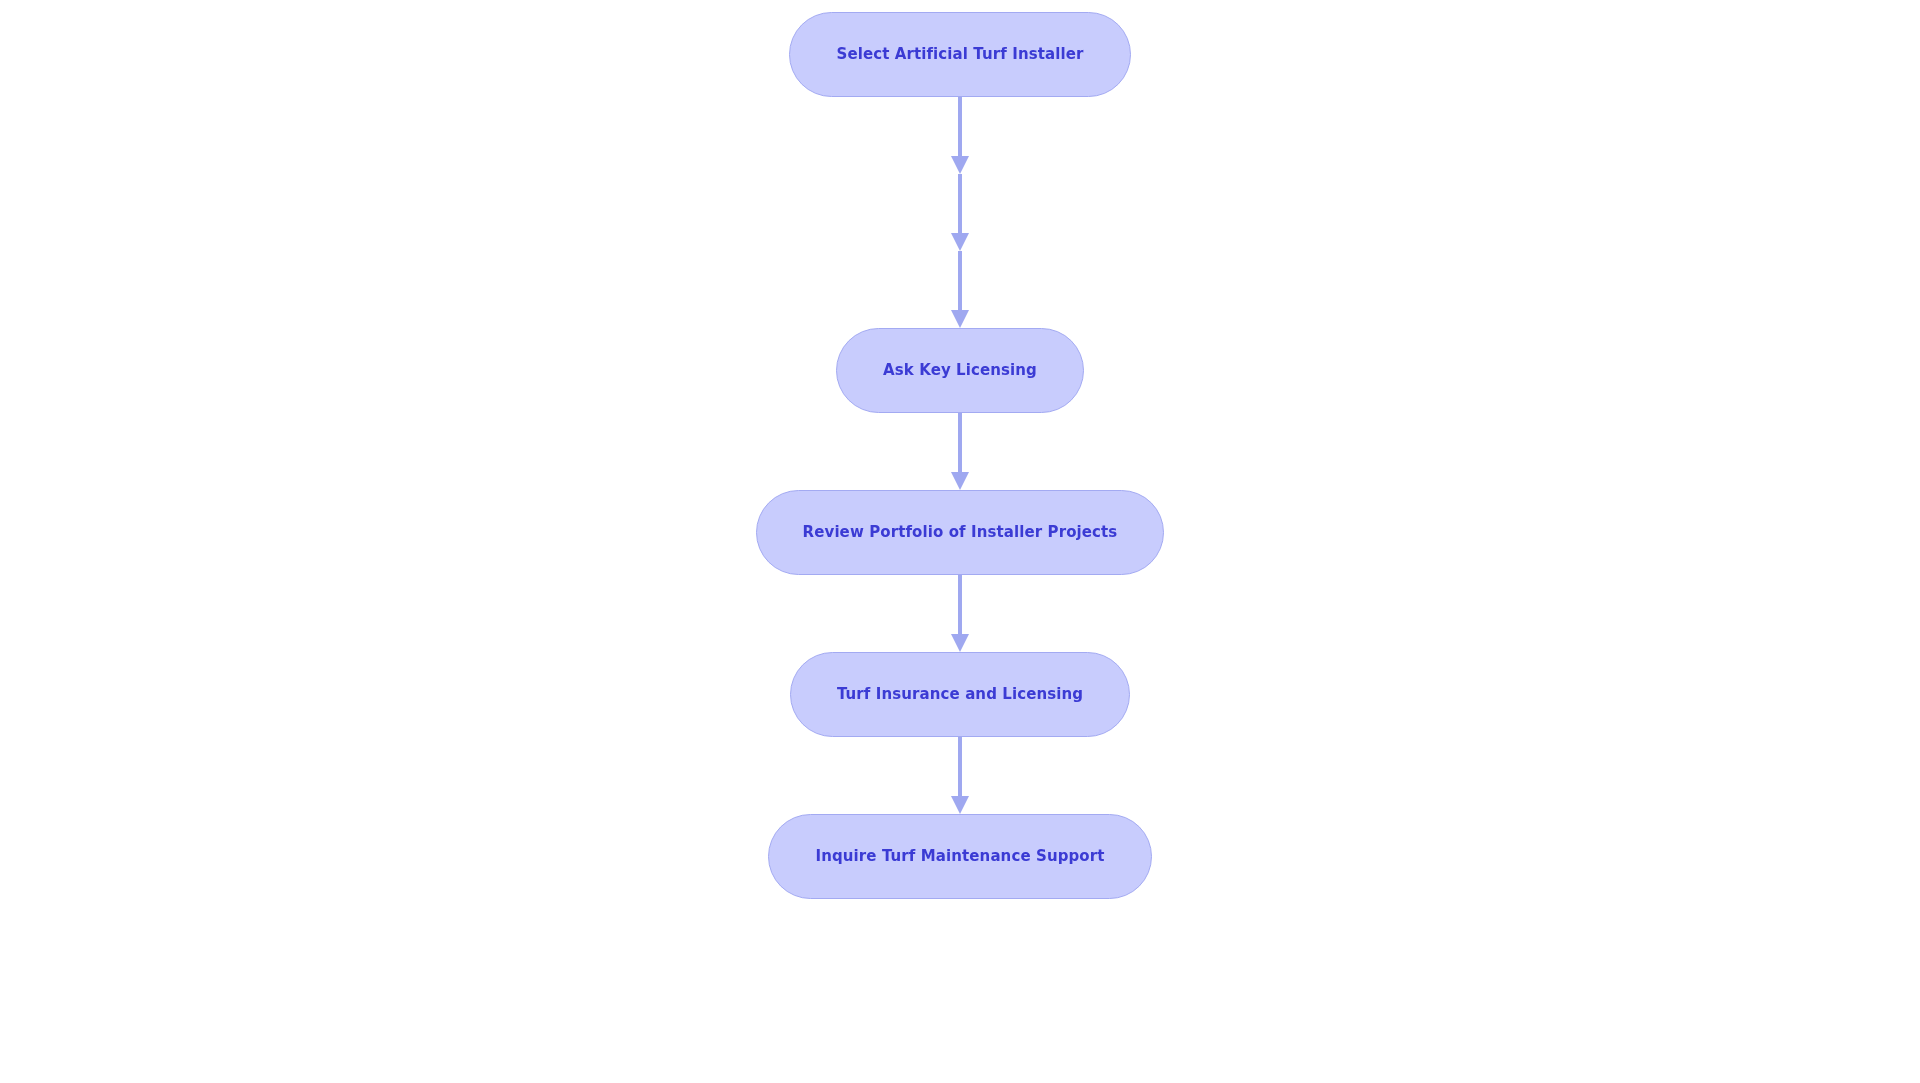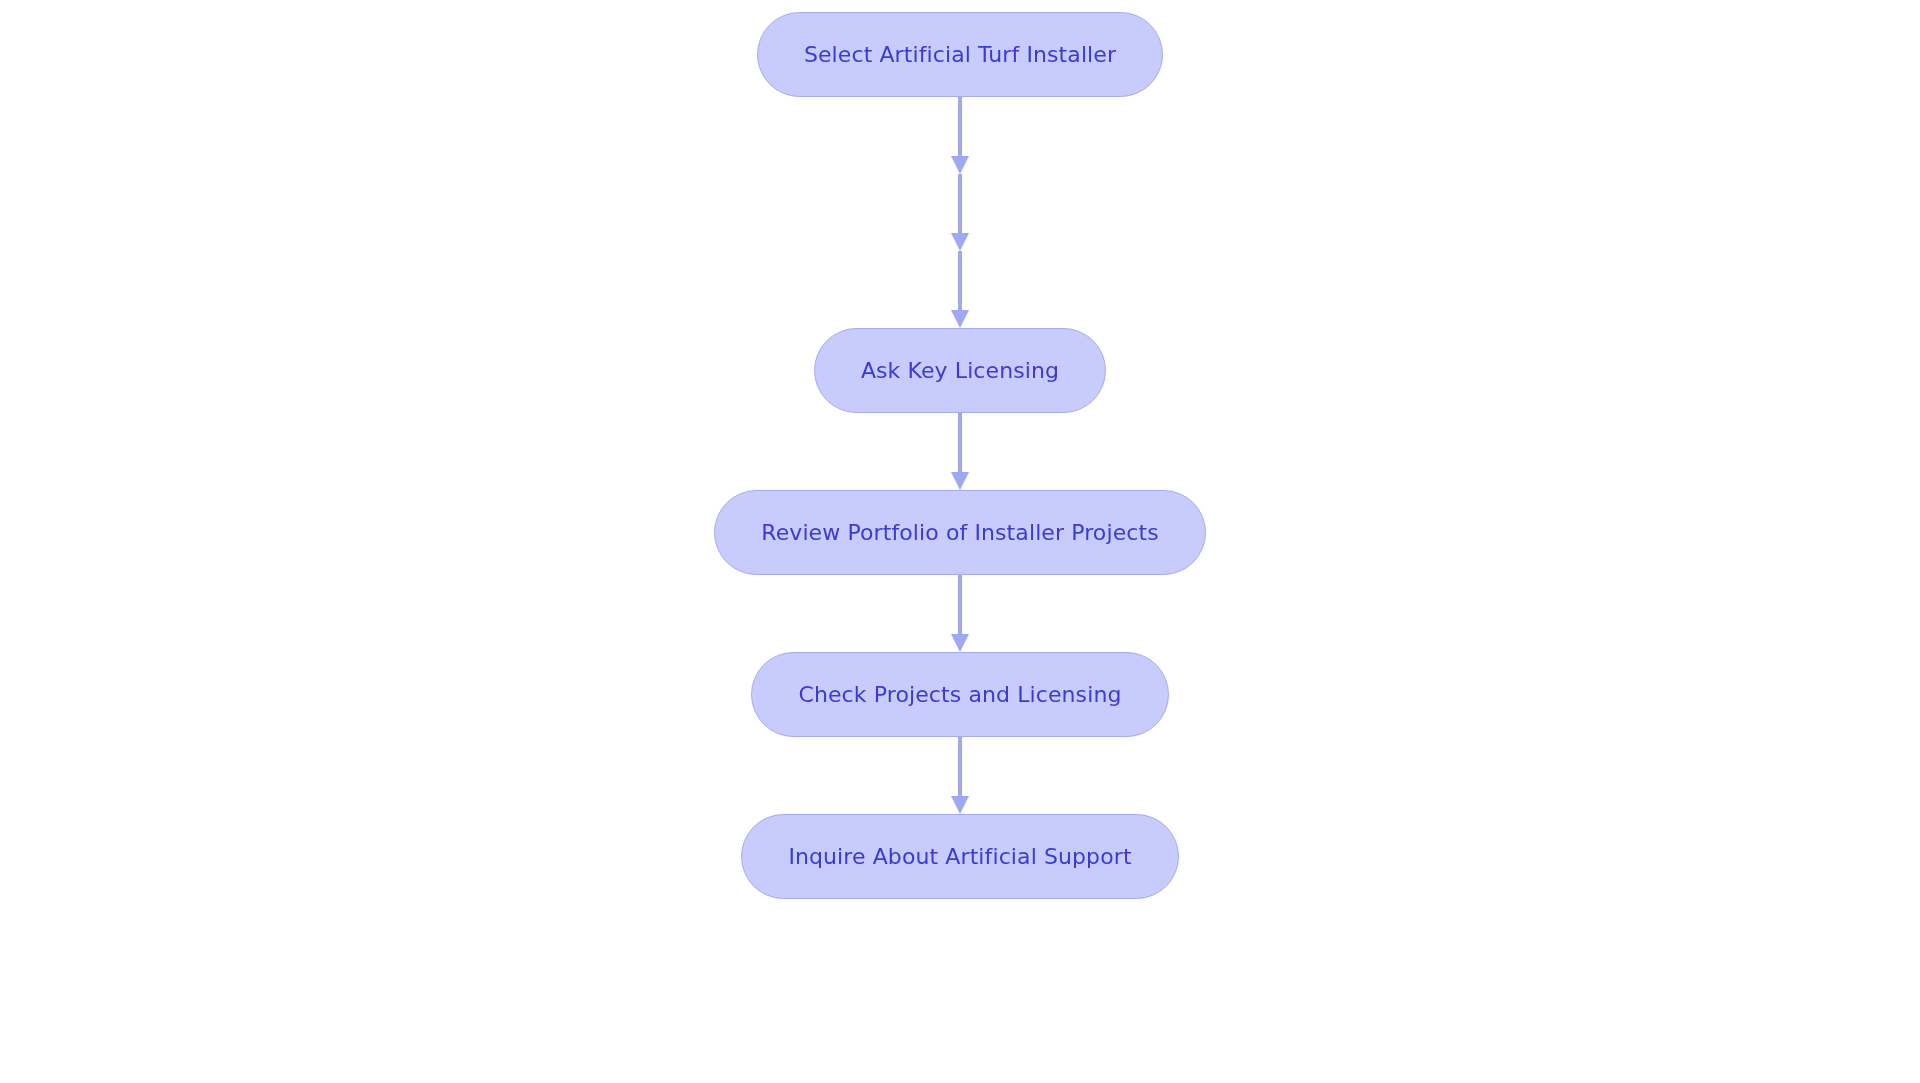--- a/index.html
+++ b/index.html
@@ -46,27 +46,27 @@
     justify-content: center;
     padding: 0 46px;
     border-radius: 44px;
     background: #c8ccfd;
     border: 1.6px solid #a3aaf2;
     flex: 0 0 auto;
   }
 
   .flow-node-label {
     font-family: "DejaVu Sans", sans-serif;
-    font-size: 22px;
+    font-size: 15px;
     line-height: 1;
     letter-spacing: 0.1px;
     color: #3b3bd4;
     white-space: nowrap;
     text-align: center;
-    font-weight: 400;
+    font-weight: 700;
   }
 
   .flow-connector {
     position: relative;
     width: 24px;
     height: 77px;
     flex: 0 0 auto;
     display: block;
   }
 
@@ -131,26 +131,26 @@
     <div class="flow-node">
       <span class="flow-node-label">Review Portfolio of Installer Projects</span>
     </div>
 
     <div class="flow-connector">
       <div class="conn-line"></div>
       <div class="conn-head"></div>
     </div>
 
     <div class="flow-node">
-      <span class="flow-node-label">Check Projects and Licensing</span>
+      <span class="flow-node-label">Turf Insurance and Licensing</span>
     </div>
 
     <div class="flow-connector">
       <div class="conn-line"></div>
       <div class="conn-head"></div>
     </div>
 
     <div class="flow-node">
-      <span class="flow-node-label">Inquire About Artificial Support</span>
+      <span class="flow-node-label">Inquire Turf Maintenance Support</span>
     </div>
 
   </div>
 </div>
 
 </body></html>

